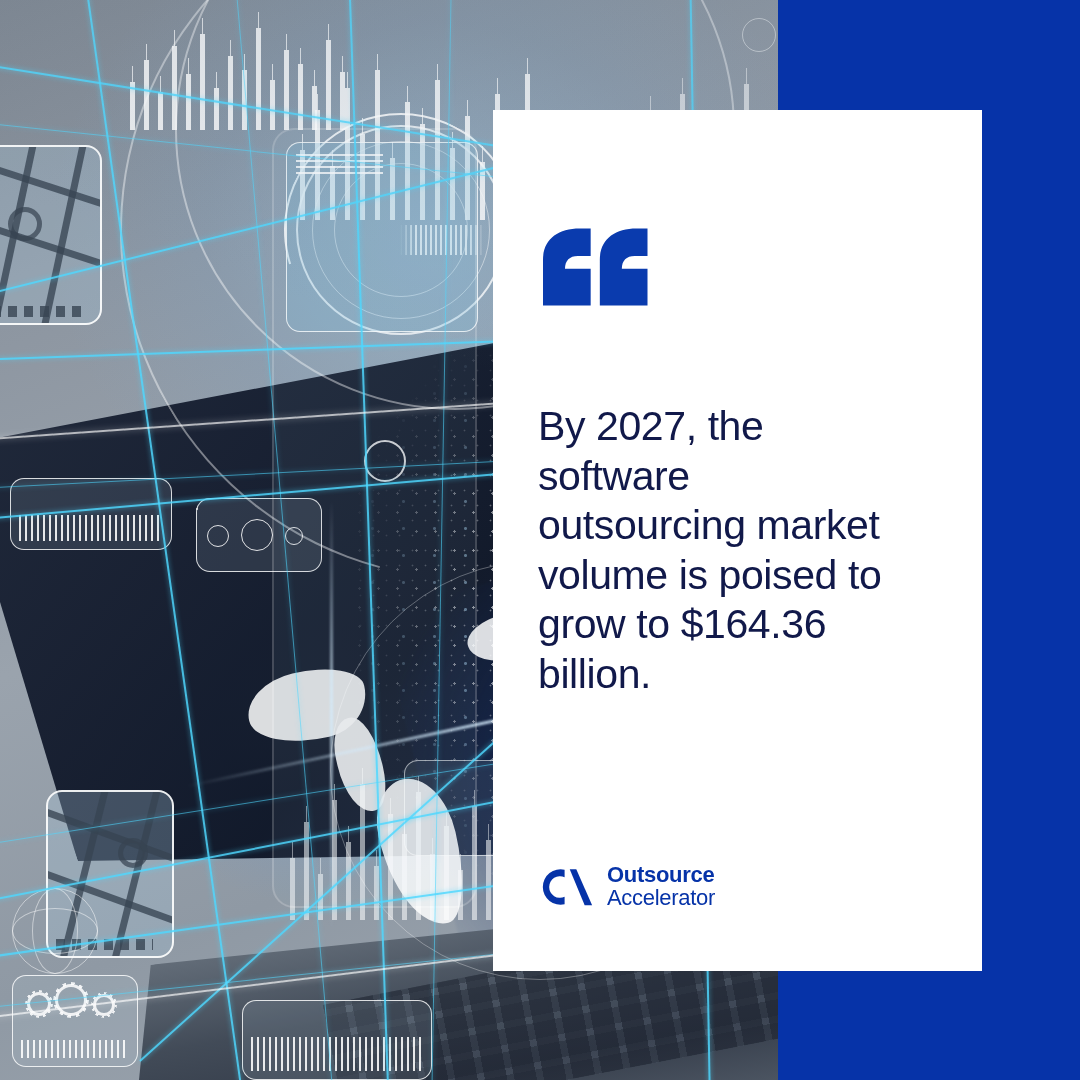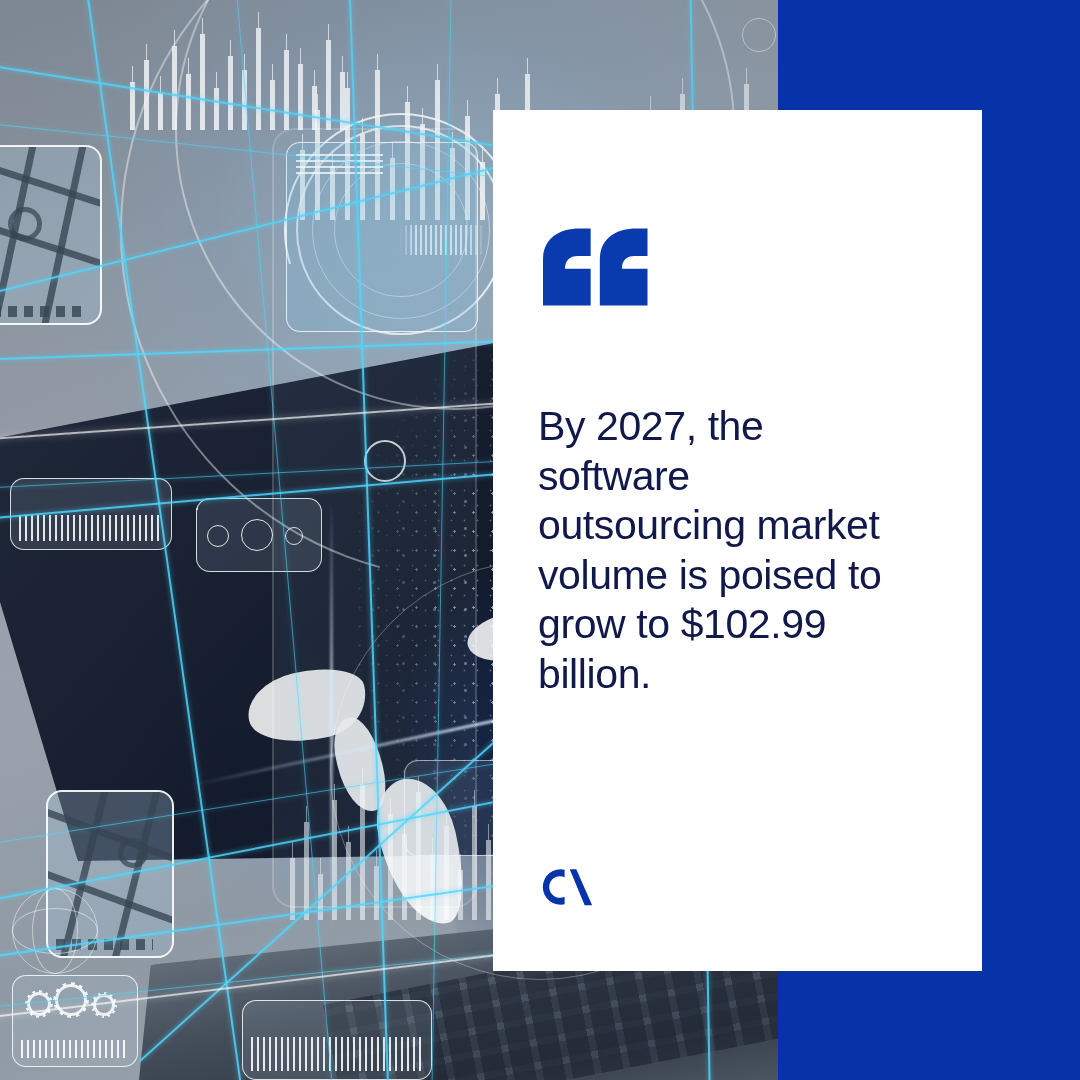--- a/index.html
+++ b/index.html
@@ -315,22 +315,26 @@
 
   <div class="quote-card"></div>
 
   <div class="quote-mark" aria-hidden="true" style="color:#0A3BAE;">
     <svg viewBox="0 0 120 84" width="110" height="84">
       <path d="M0,84 L0,34 C0,12 16,0 40,0 L52,0 L52,30 L38,30 C29,30 24,35 24,44 L52,44 L52,84 Z" fill="#0A3BAE"></path>
       <path d="M62,84 L62,34 C62,12 78,0 102,0 L114,0 L114,30 L100,30 C91,30 86,35 86,44 L114,44 L114,84 Z" fill="#0A3BAE"></path>
     </svg>
   </div>
 
-  <div class="quote-text" style="color:#11194A;">By 2027, the software outsourcing market volume is poised to grow to $102.99 billion.</div>
+  <div class="quote-text" style="color:#11194A;">By 2027, the software outsourcing market volume is poised to grow to $164.36 billion.</div>
 
   <div class="logo">
     <svg class="logo-mark" viewBox="0 0 60 52">
       <path d="M28.5,7.5 A19,19 0 1 0 28.5,44.5 L28.5,36.5 A11.6,11.6 0 1 1 28.5,15.5 Z" fill="#0633A8"></path>
       <path d="M34,7 L41,7 L58,45.5 L50,45.5 Z" fill="#0633A8"></path>
     </svg>
+    <div class="logo-words">
+      <span class="logo-top" style="color:#0633A8;">Outsource</span>
+      <span class="logo-bottom" style="color:#0633A8;">Accelerator</span>
+    </div>
   </div>
 
 </div>
 
 </body></html>

